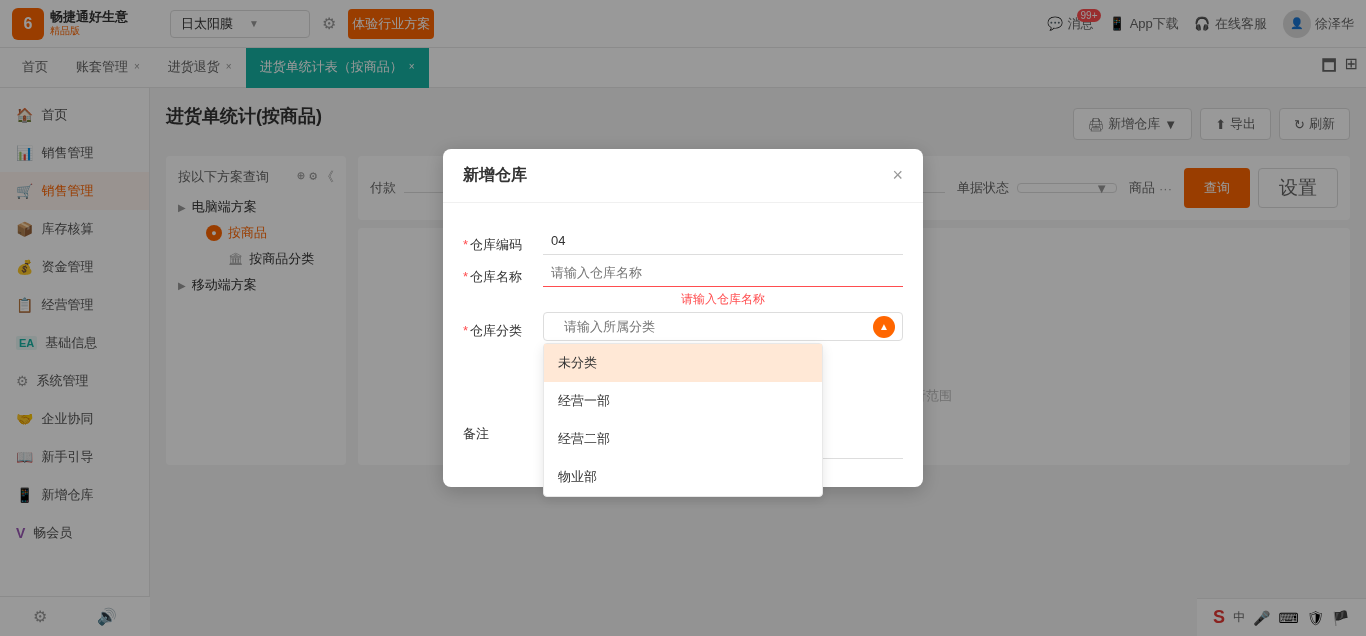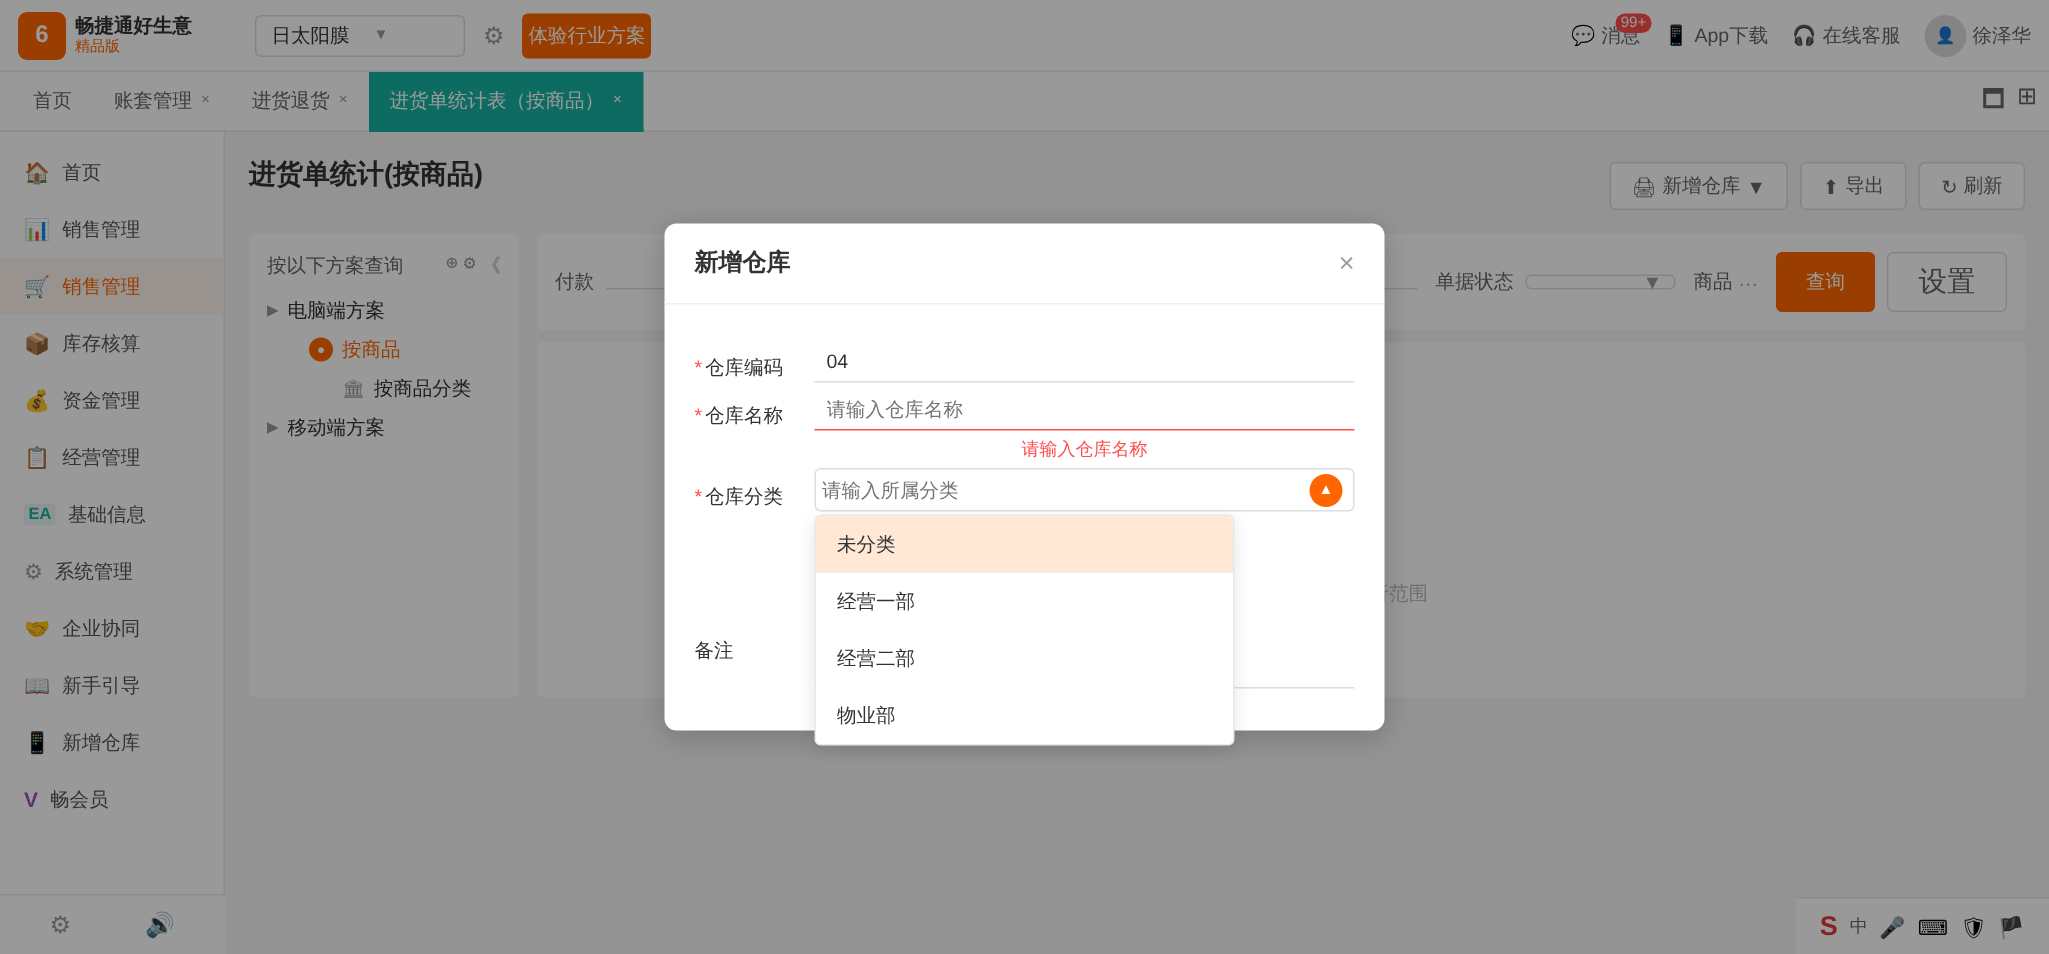--- a/index.html
+++ b/index.html
@@ -104,21 +104,21 @@
     .form-row { display: flex; align-items: center; margin-bottom: 4px; position: relative; }
     .form-label { width: 80px; font-size: 13px; color: #333; padding-top: 8px; flex-shrink: 0; }
     .form-label .required { color: #ff4d4f; margin-right: 2px; }
     .form-control {
       flex: 1; border: none; border-bottom: 1px solid #ddd; padding: 6px 8px;
       font-size: 13px; outline: none; color: #333;
     }
     .form-control.error { border-bottom-color: #ff4d4f; }
     .form-select-wrapper { flex: 1; position: relative; }
     .form-select-input {
-      width: 100%; border: 1px solid #ddd; border-radius: 4px; padding: 6px 30px 6px 4px;
+      width: 100%; border: 1px solid #ddd; border-radius: 4px; padding: 6px 30px 6px 20px;
       font-size: 13px; outline: none; color: #333; cursor: pointer; background: #fff;
     }
     .form-select-arrow {
       position: absolute; right: 8px; top: 50%; transform: translateY(-50%);
       width: 22px; height: 22px; background: #ff6600; border-radius: 50%;
       display: flex; align-items: center; justify-content: center; color: #fff; font-size: 10px;
     }
     .form-textarea { flex: 1; border: none; border-bottom: 1px solid #ddd; padding: 6px 8px; font-size: 13px; resize: none; outline: none; }
 
     

